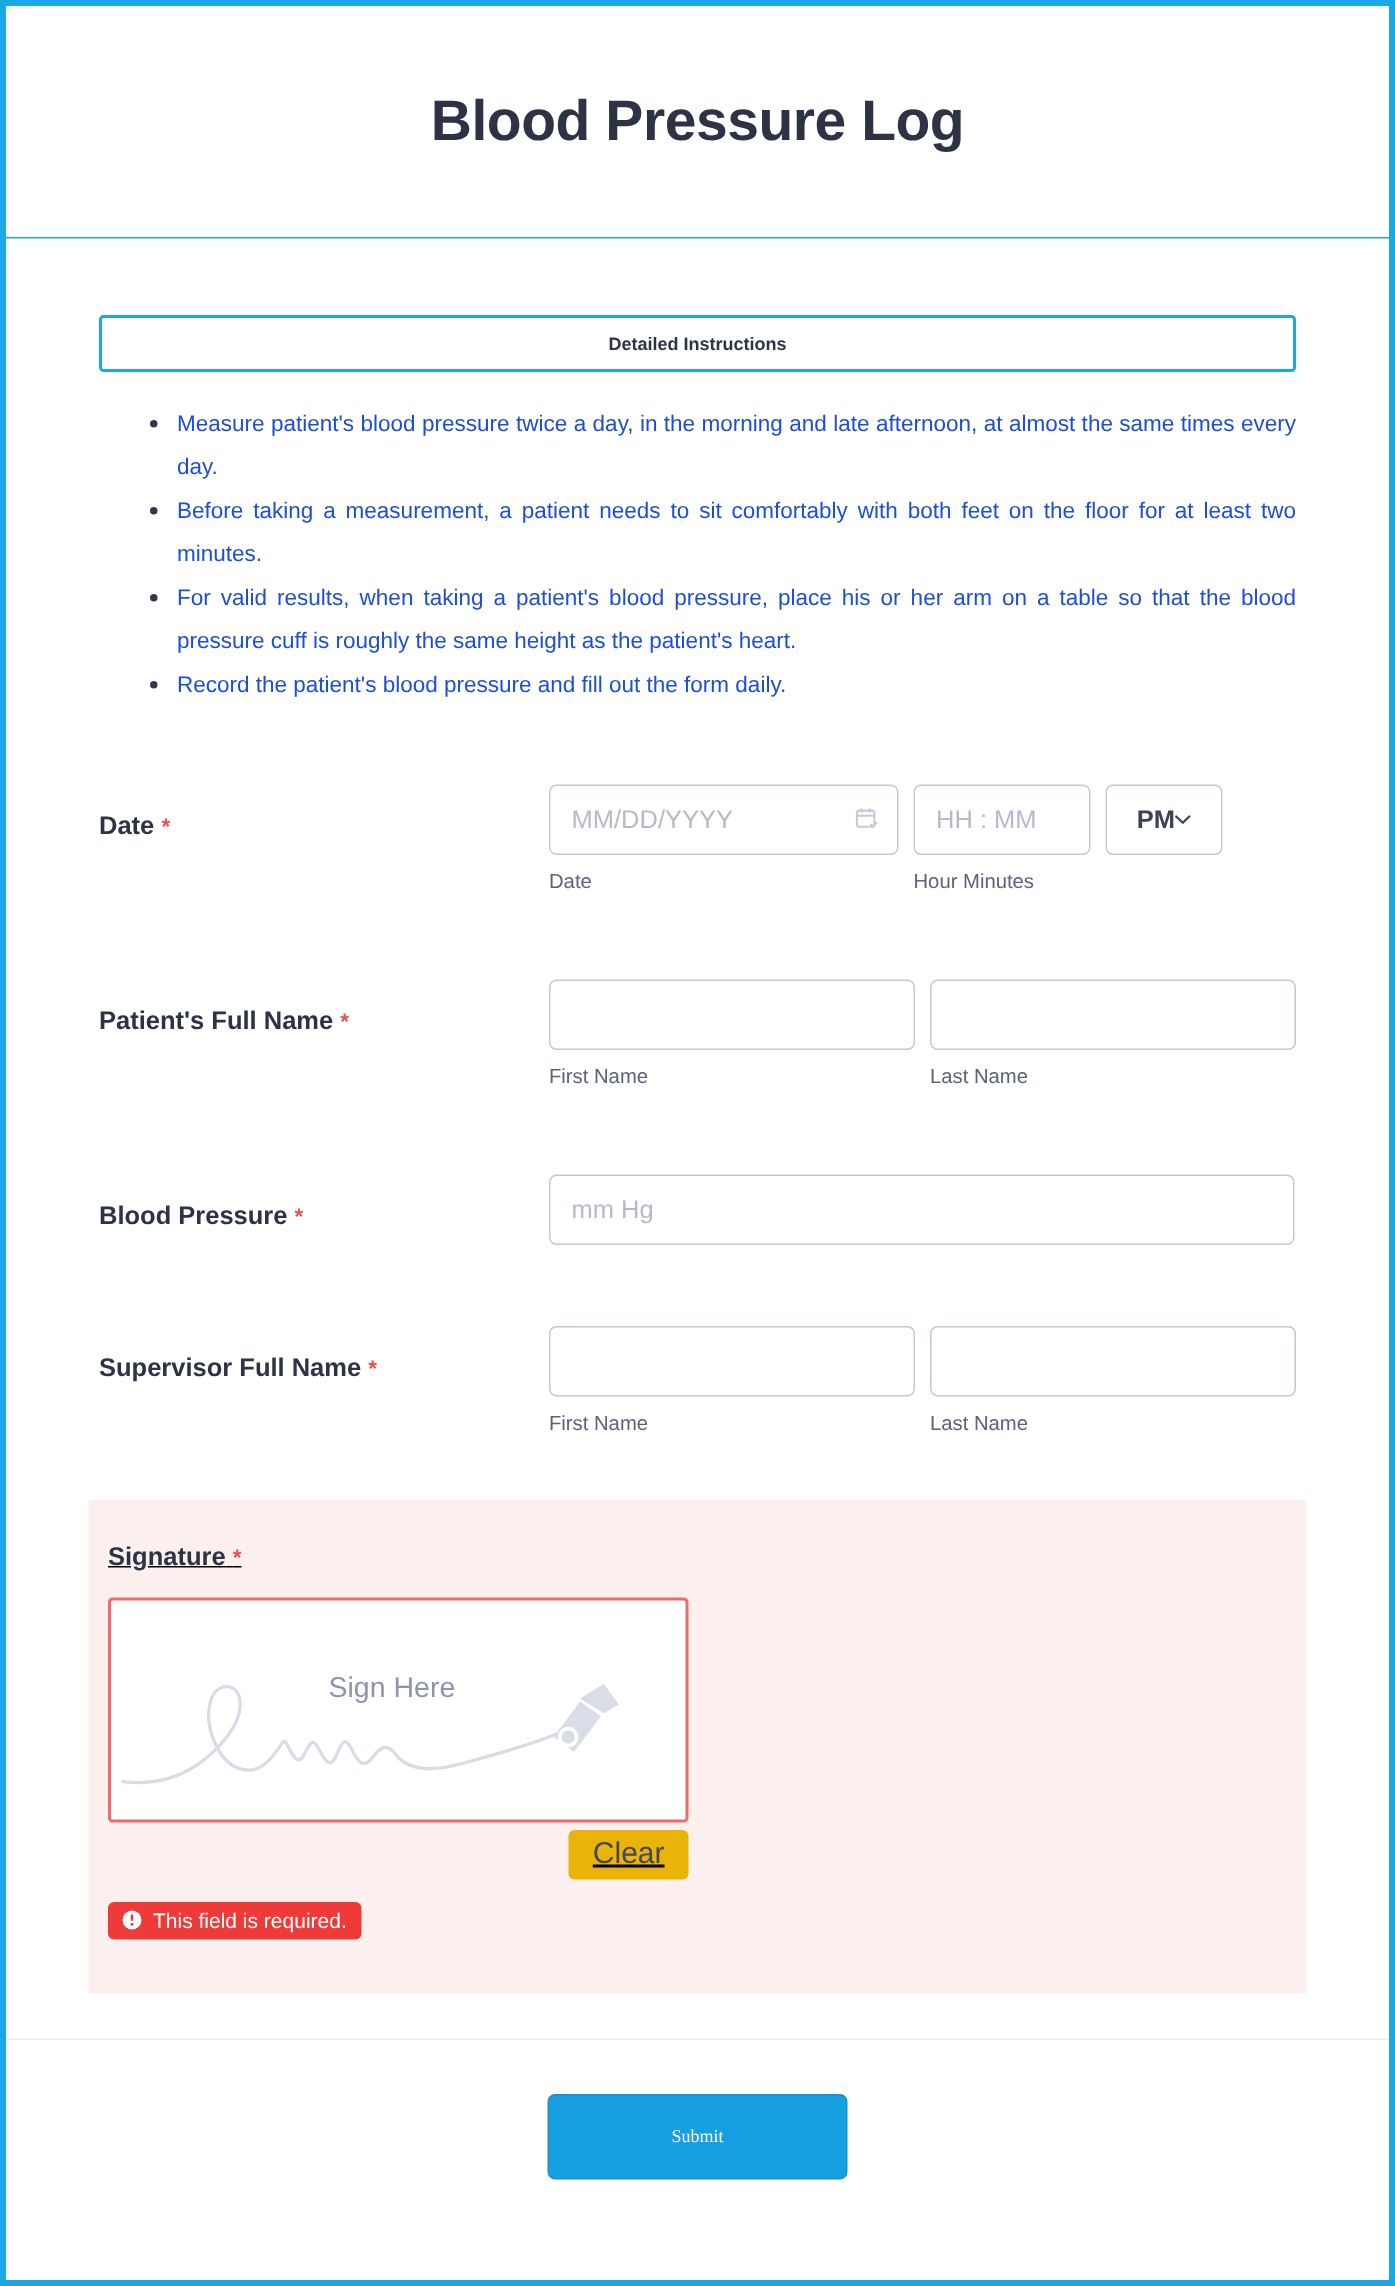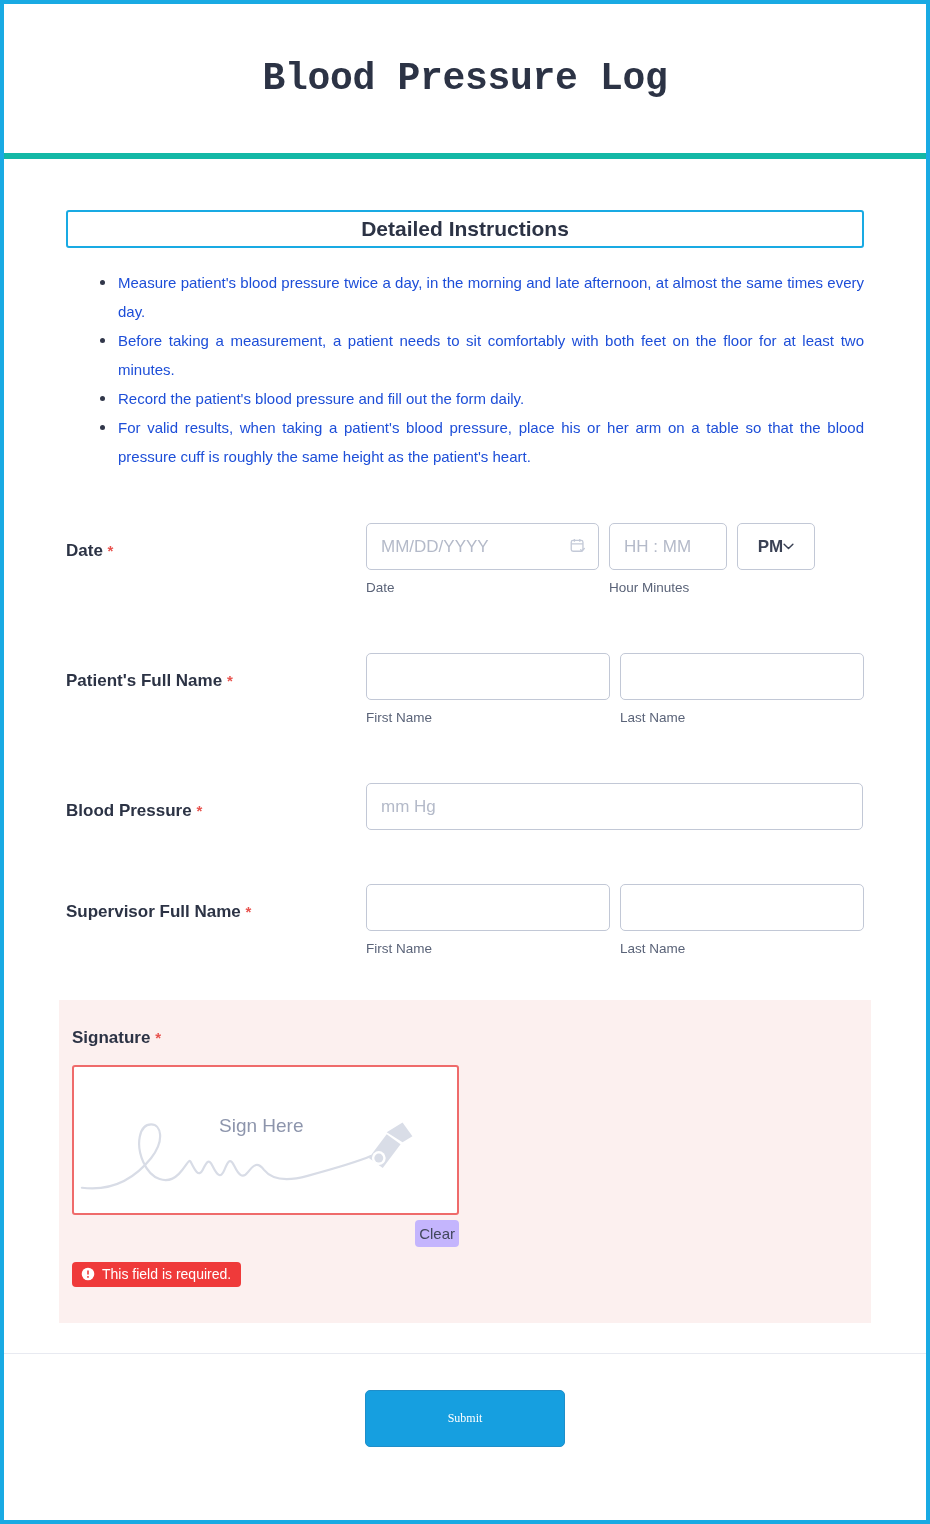--- a/index.html
+++ b/index.html
@@ -16,22 +16,21 @@
     border: 4px solid #19aae3;
     overflow: hidden;
   }
 
   
   .form-header {
     height: 155px;
     display: flex;
     align-items: center;
     justify-content: center;
-    border-bottom: 6px solid #14b8a6;
-    font-family: Liberation Mono, monospace;
+    border-bottom: 1px solid #14b8a6;
   }
   .form-title {
     font-size: 38px;
     font-weight: bold;
     color: #2c3345;
     letter-spacing: -0.3px;
     margin: 0;
   }
 
   
@@ -42,21 +41,21 @@
   .instructions-box {
     margin-top: 51px;
     border: 2px solid #19aae3;
     border-radius: 3px;
     height: 38px;
     display: flex;
     align-items: center;
     justify-content: center;
   }
   .instructions-title {
-    font-size: 21px;
+    font-size: 12px;
     font-weight: bold;
     color: #2c3345;
   }
 
   ul.instructions-list {
     margin: 20px 0 0 0;
     padding: 0 0 0 34px;
     list-style: none;
   }
   ul.instructions-list li {
@@ -165,20 +164,21 @@
   }
   .sub-date { width: 243px; }
   .sub-first { width: 254px; }
 
   
   .signature-section {
     margin: 44px -7px 4px -7px;
     background: #fcf0ef;
     padding: 28px 0 36px 13px;
     position: relative;
+    text-decoration: underline;
   }
   .sig-label {
     font-size: 17px;
     font-weight: bold;
     color: #2c3345;
     margin-bottom: 17px;
   }
   .sig-pad {
     position: relative;
     width: 387px;
@@ -200,25 +200,25 @@
     font-size: 19px;
     color: #8d95ac;
   }
   .sig-actions {
     width: 387px;
     display: flex;
     justify-content: flex-end;
     margin-top: 5px;
   }
   .clear-btn {
-    background: #c4b5fd;
+    background: #eab308;
     border: none;
     border-radius: 4px;
-    padding: 5px 4px;
-    font-size: 15px;
+    padding: 5px 16px;
+    font-size: 20px;
     color: #41485c;
     font-family: "Liberation Sans", sans-serif;
     cursor: pointer;
   }
   .error-badge {
     display: inline-flex;
     align-items: center;
     gap: 7px;
     background: #ef3a3a;
     color: #ffffff;
@@ -265,22 +265,22 @@
 
   <div class="form-body">
 
     <div class="instructions-box">
       <span class="instructions-title">Detailed Instructions</span>
     </div>
 
     <ul class="instructions-list">
       <li>Measure patient's blood pressure twice a day, in the morning and late afternoon, at almost the same times every day.</li>
       <li>Before taking a measurement, a patient needs to sit comfortably with both feet on the floor for at least two minutes.</li>
+      <li>For valid results, when taking a patient's blood pressure, place his or her arm on a table so that the blood pressure cuff is roughly the same height as the patient's heart.</li>
       <li>Record the patient's blood pressure and fill out the form daily.</li>
-      <li>For valid results, when taking a patient's blood pressure, place his or her arm on a table so that the blood pressure cuff is roughly the same height as the patient's heart.</li>
     </ul>
 
     <div class="field-row row-date">
       <div class="field-label">
         <span>Date</span>
         <span class="req-star">*</span>
       </div>
       <div class="field-controls">
         <div class="inputs-line">
           <div class="date-wrap">

